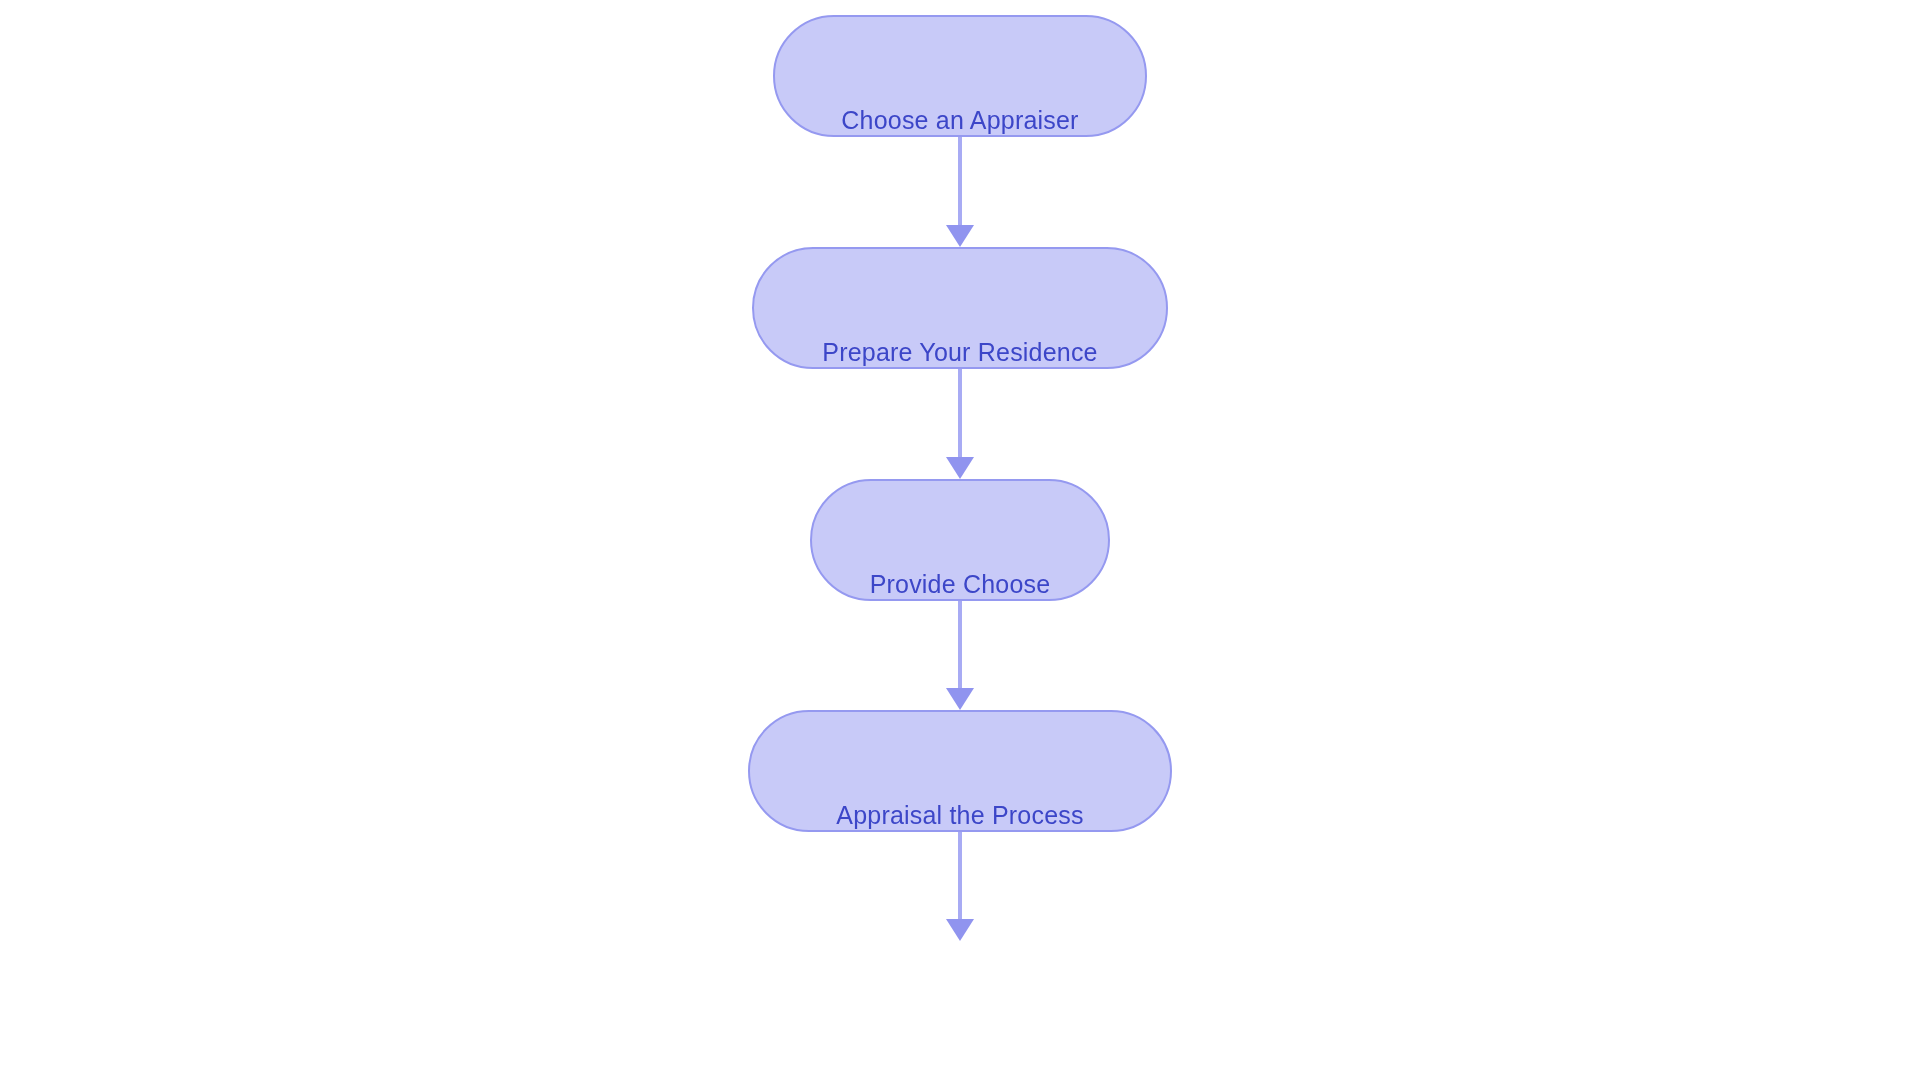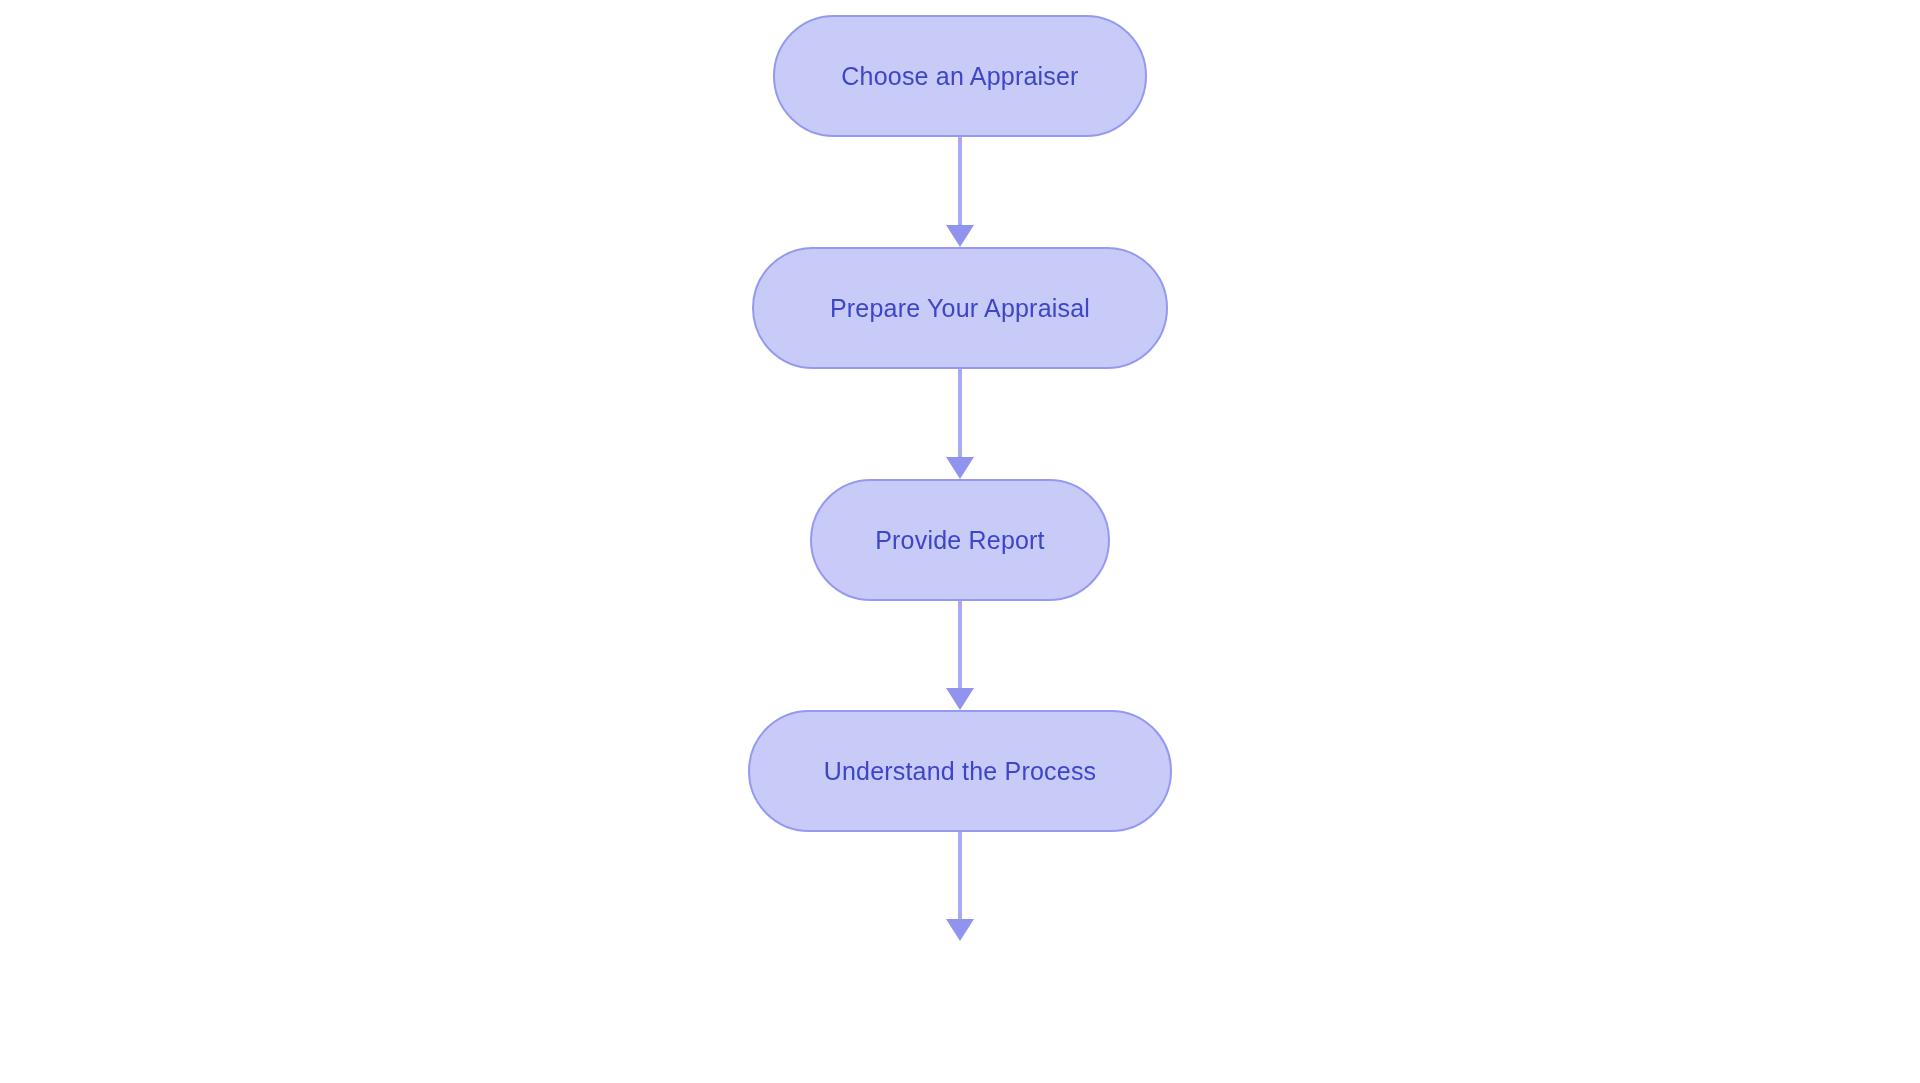--- a/index.html
+++ b/index.html
@@ -18,21 +18,21 @@
   .flow-node {
     position: absolute;
     left: 50%;
     transform: translateX(-50%);
     height: 122px;
     box-sizing: border-box;
     background: #c8caf8;
     border: 2px solid #9599f0;
     border-radius: 61px;
     display: flex;
-    align-items: center;
+    align-items: flex-end;
     justify-content: center;
     color: #3c46c8;
     font-size: 25px;
     font-weight: 500;
     letter-spacing: 0.2px;
     white-space: nowrap;
   }
   .node-1 { top: 15px;  width: 374px; }
   .node-2 { top: 247px; width: 416px; }
   .node-3 { top: 479px; width: 300px; }
@@ -73,39 +73,39 @@
   <div class="flow-node node-1">
     <span>Choose an Appraiser</span>
   </div>
 
   <div class="arrow arrow-1">
     <div class="shaft"></div>
     <div class="head"></div>
   </div>
 
   <div class="flow-node node-2">
-    <span>Prepare Your Appraisal</span>
+    <span>Prepare Your Residence</span>
   </div>
 
   <div class="arrow arrow-2">
     <div class="shaft"></div>
     <div class="head"></div>
   </div>
 
   <div class="flow-node node-3">
-    <span>Provide Report</span>
+    <span>Provide Choose</span>
   </div>
 
   <div class="arrow arrow-3">
     <div class="shaft"></div>
     <div class="head"></div>
   </div>
 
   <div class="flow-node node-4">
-    <span>Understand the Process</span>
+    <span>Appraisal the Process</span>
   </div>
 
   <div class="arrow arrow-4">
     <div class="shaft"></div>
     <div class="head"></div>
   </div>
 
 
 </div>
 

